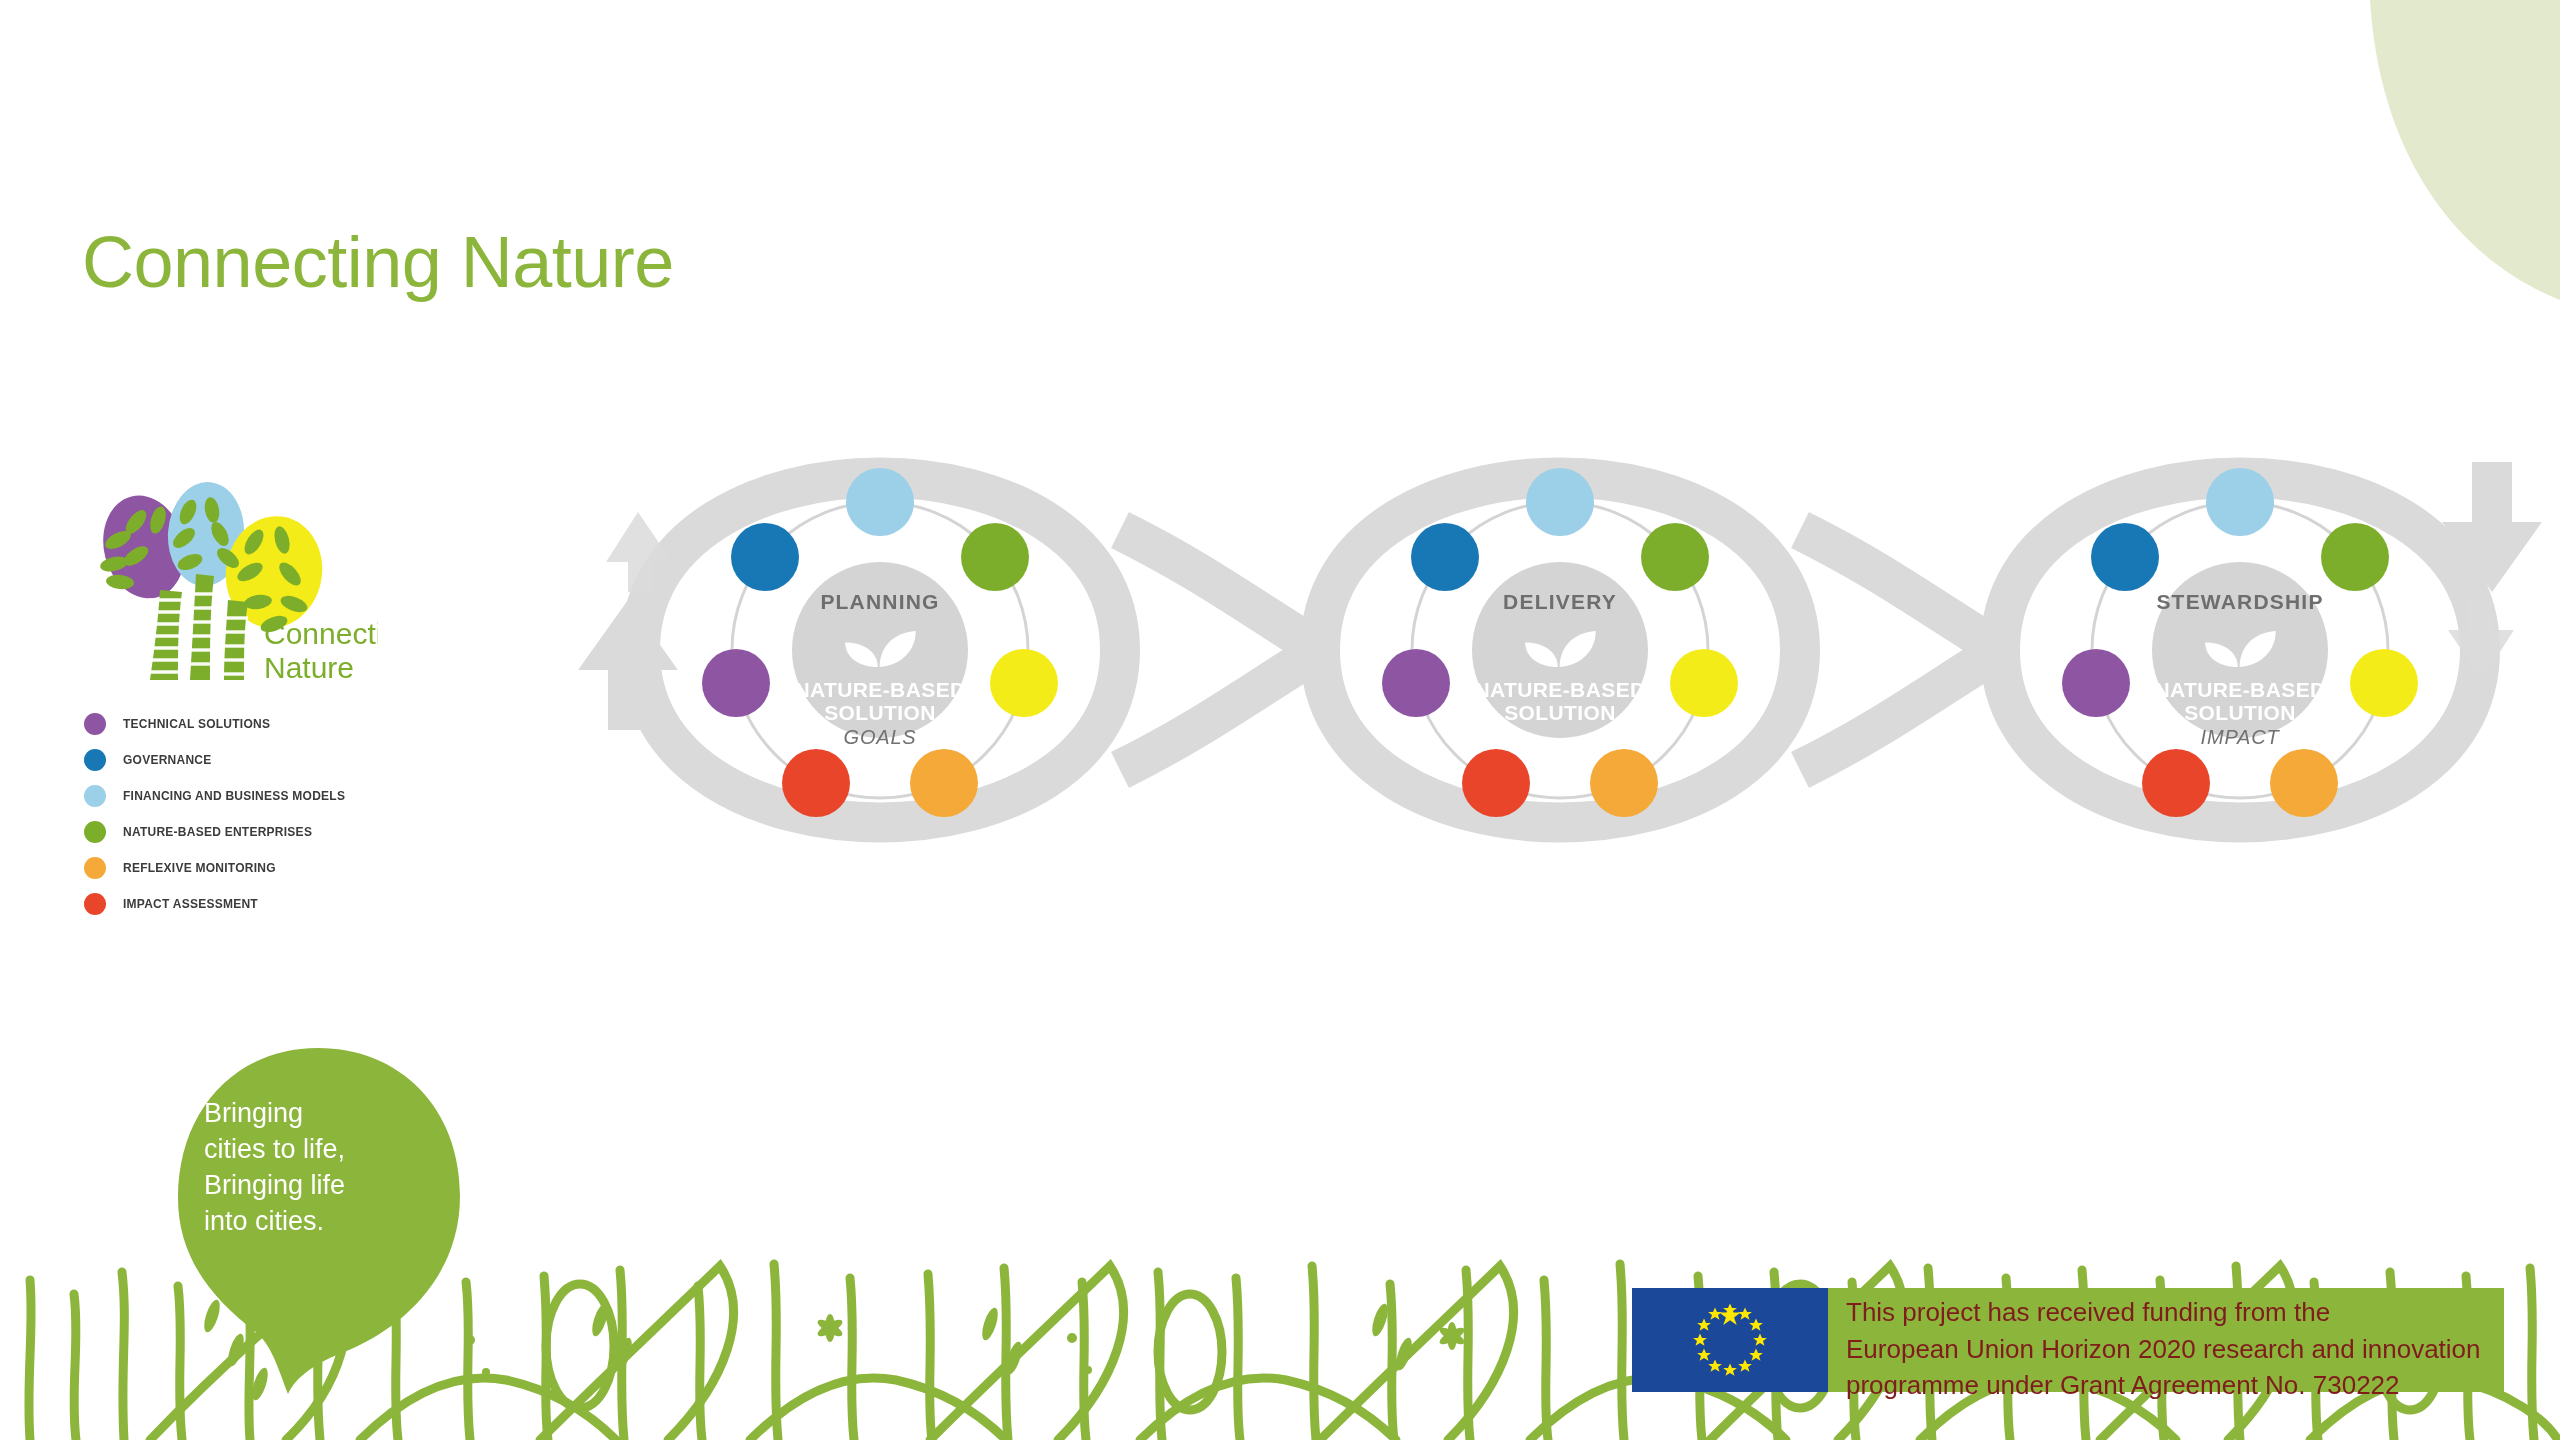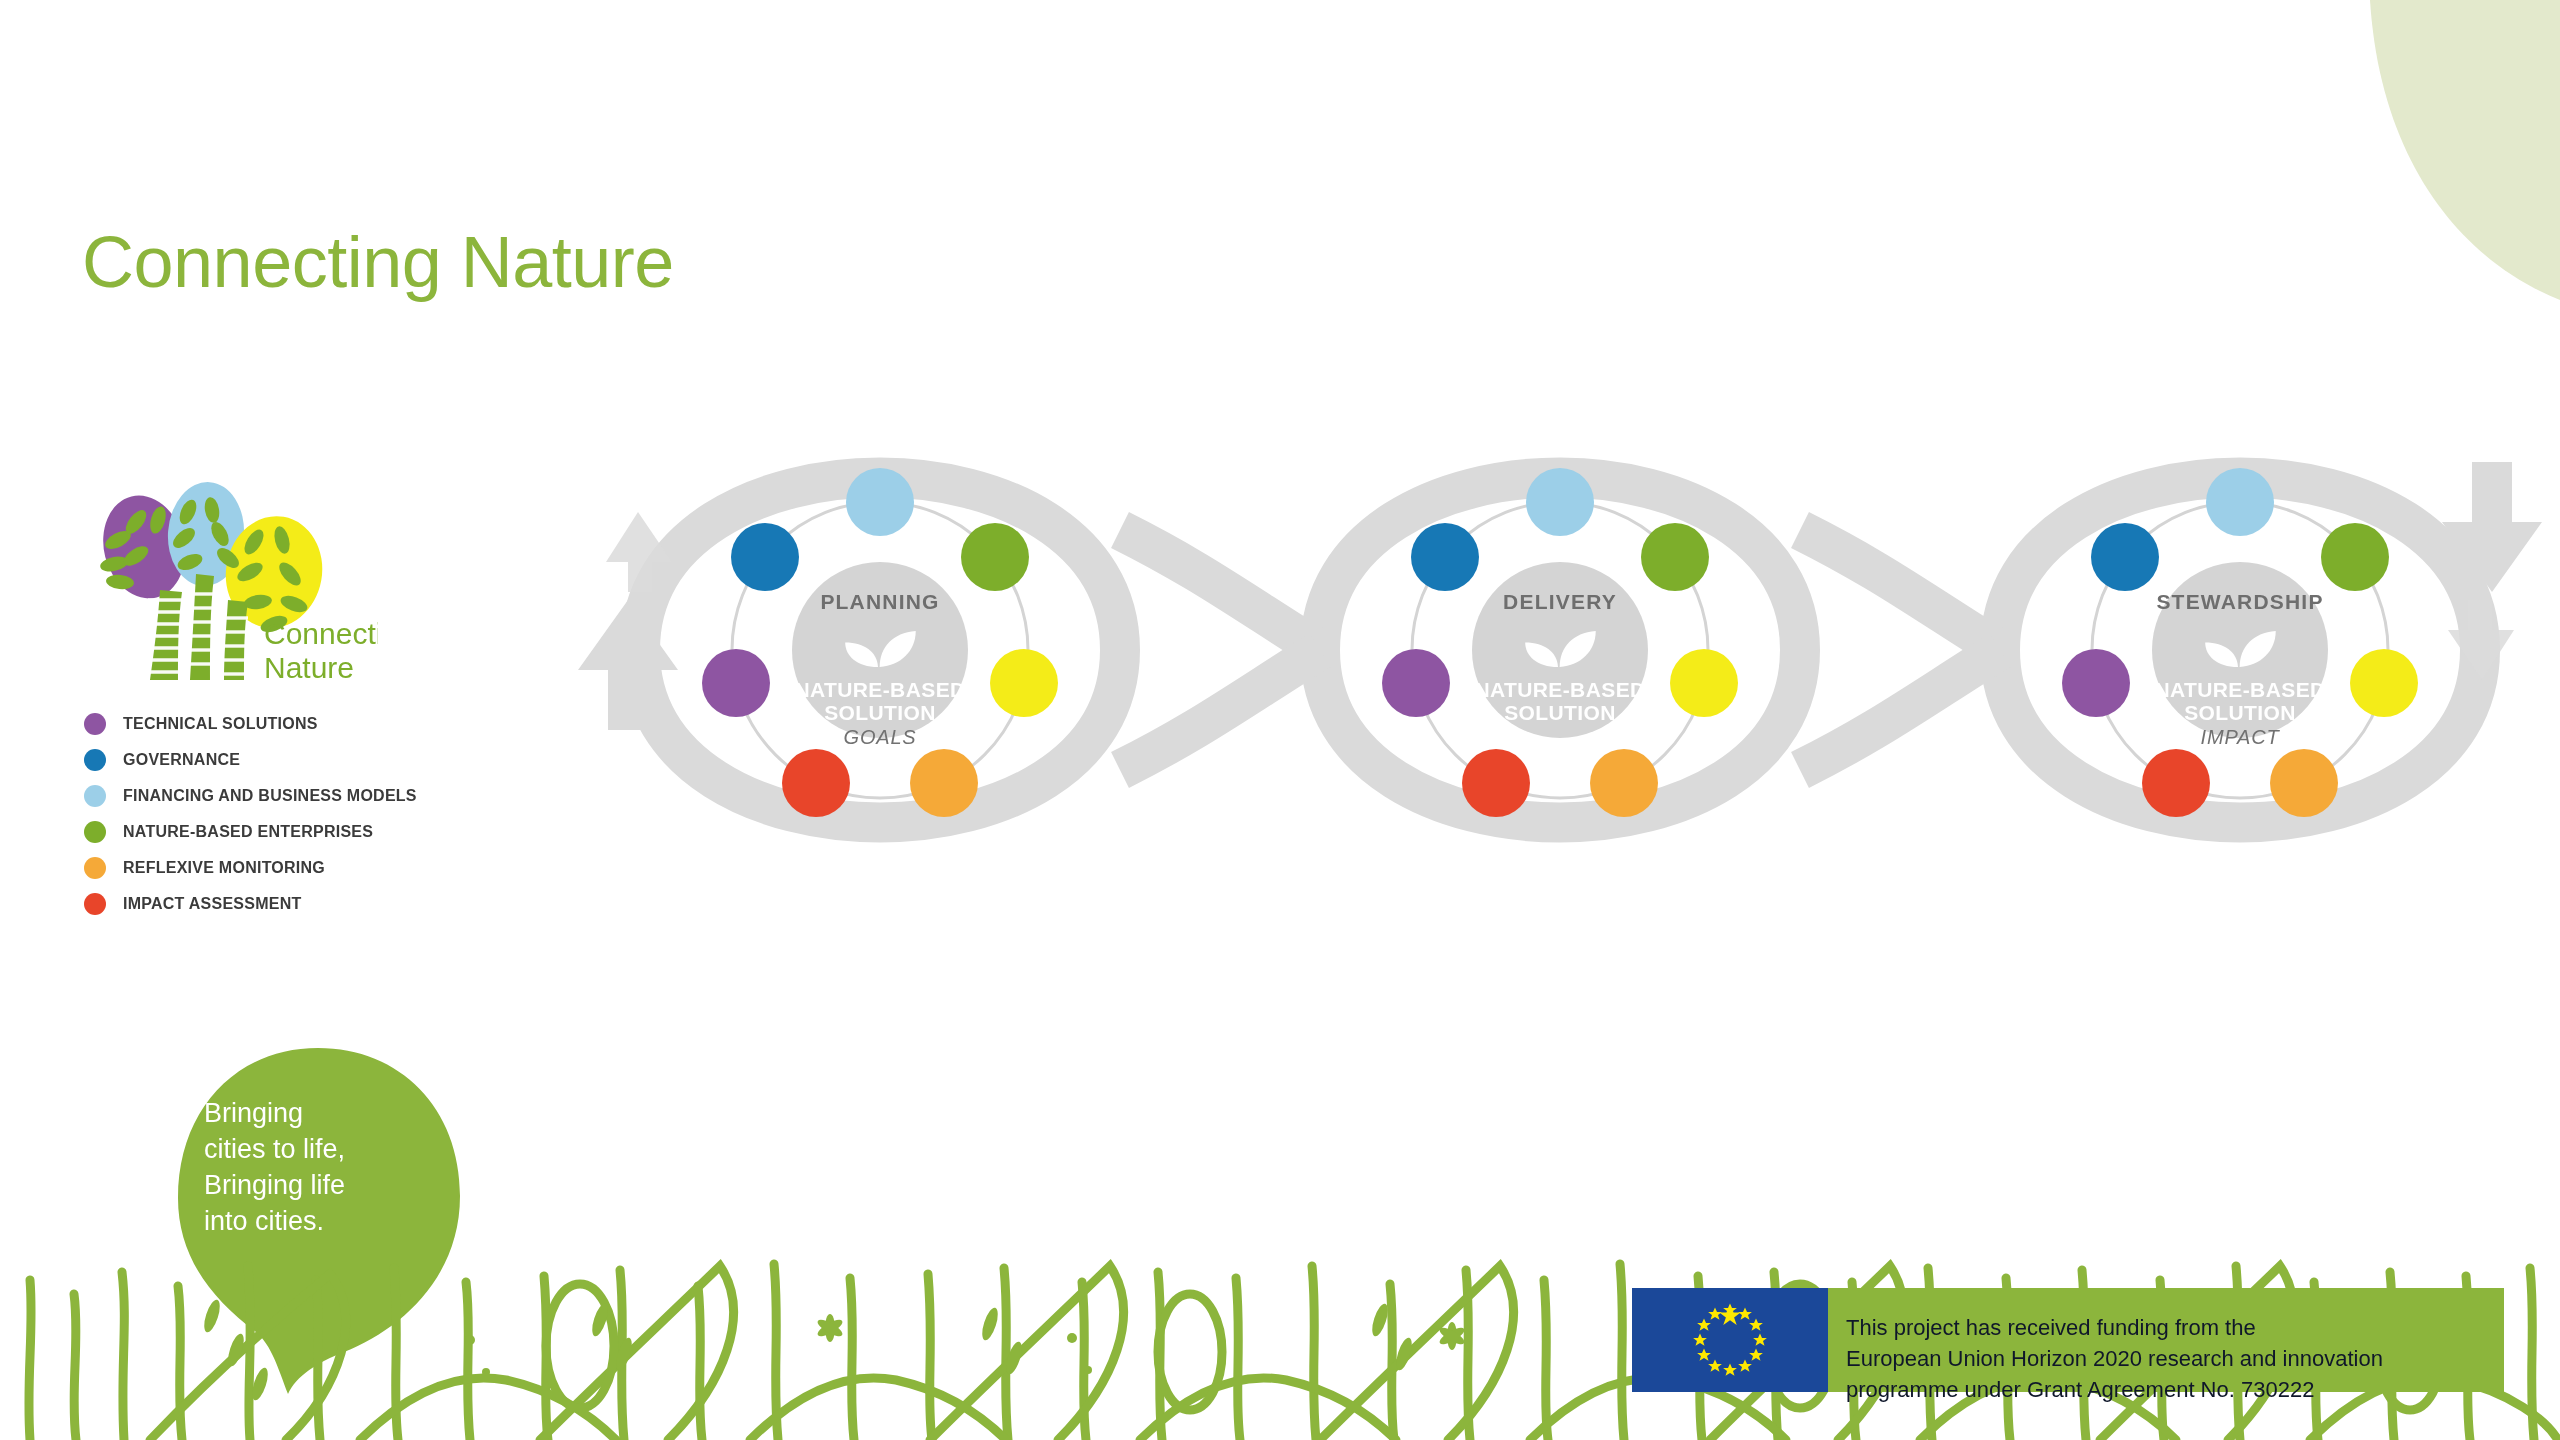--- a/index.html
+++ b/index.html
@@ -62,21 +62,21 @@
     height: 36px;
   }
   .legend-swatch {
     width: 22px;
     height: 22px;
     border-radius: 50%;
     flex: 0 0 auto;
   }
   .legend-label {
     margin-left: 17px;
-    font-size: 16px;
+    font-size: 12px;
     font-weight: bold;
     color: #3b3b3b;
     letter-spacing: 0.25px;
     white-space: nowrap;
   }
 
   
   #framework-diagram {
     position: absolute;
     left: 520px;
@@ -156,23 +156,23 @@
   }
   #eu-flag {
     width: 196px;
     height: 104px;
     flex: 0 0 auto;
     background: #1B4899;
   }
   #eu-flag svg { display: block; }
   #eu-funding-text {
     flex: 1 1 auto;
-    padding: 24px 0 0 18px;
-    color: #0f172a;
-    font-size: 22px;
+    padding: 6px 0 0 18px;
+    color: #7f1d1d;
+    font-size: 26px;
     line-height: 1.41;
     white-space: nowrap;
   }
   #eu-funding-text .eu-line { display: block; }
 </style>
 </head>
 <body>
 
 <svg id="corner-wedge" viewBox="0 0 480 320" width="480" height="320">
   <path d="M480,0 L480,300 C380,260 300,160 290,0 Z" fill="#E3E9CC"></path>

